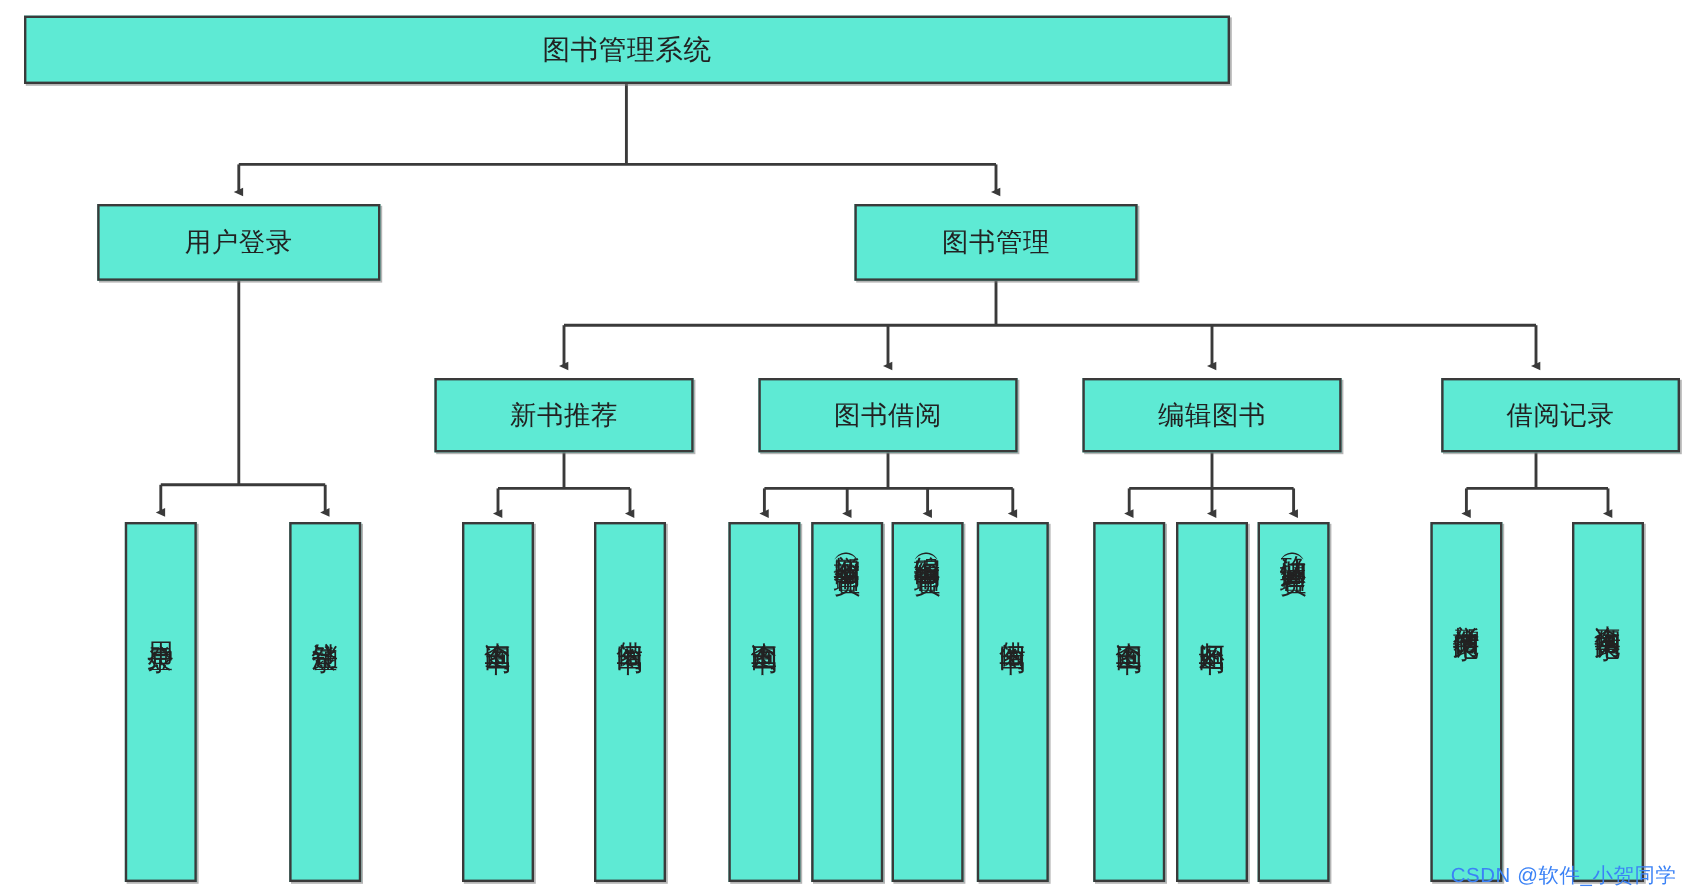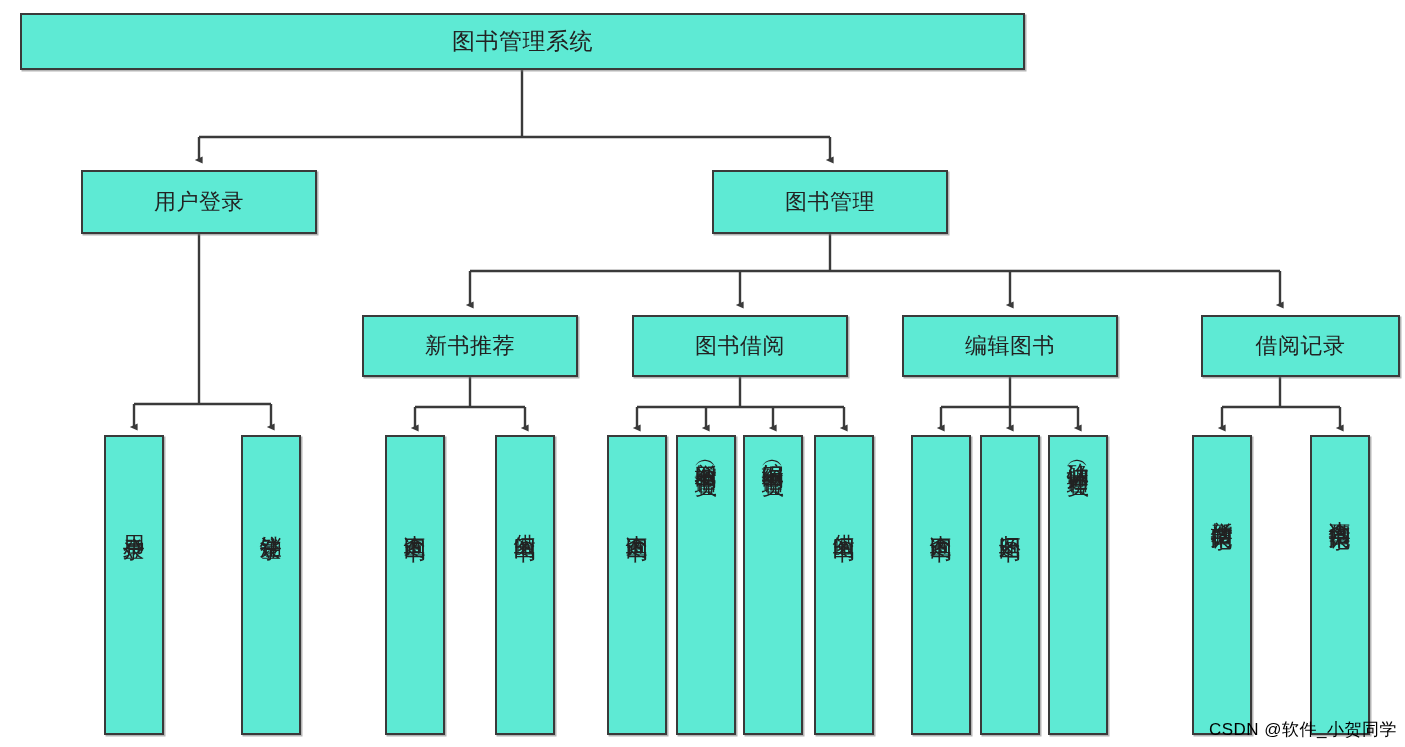--- a/index.html
+++ b/index.html
@@ -60,21 +60,21 @@
     margin-top: 72px;
   }
   .node-box.vert.midshort .node-label-v {
     margin-top: 58px;
   }
   .watermark {
     position: absolute;
     right: 8px;
     bottom: 6px;
     font-size: 17px;
-    color: #000000;
+    color: #3b82f6;
     letter-spacing: 0.5px;
     white-space: nowrap;
     pointer-events: none;
   }
 </style>
 </head>
 <body>
 
 <div id="canvas">
 

